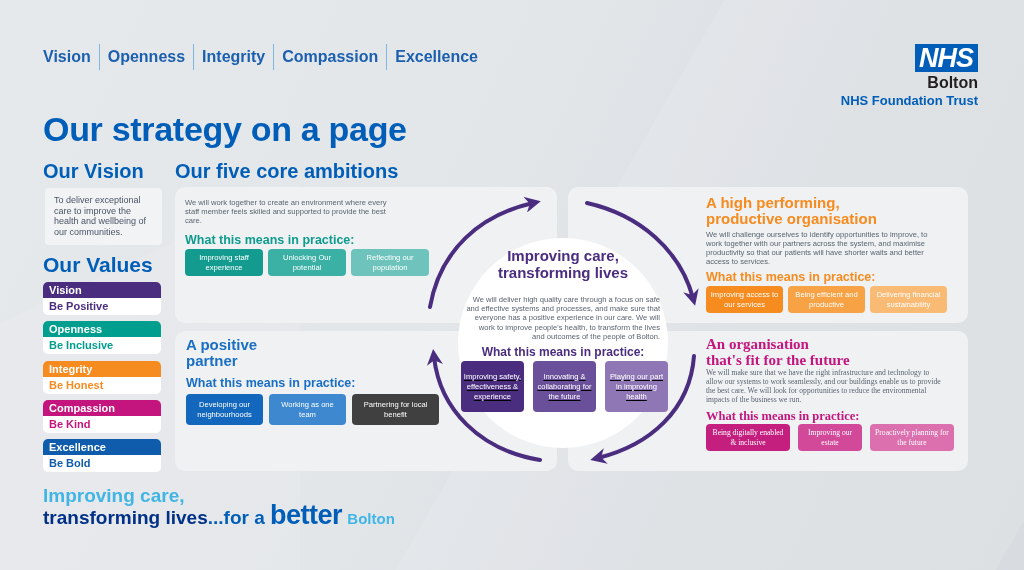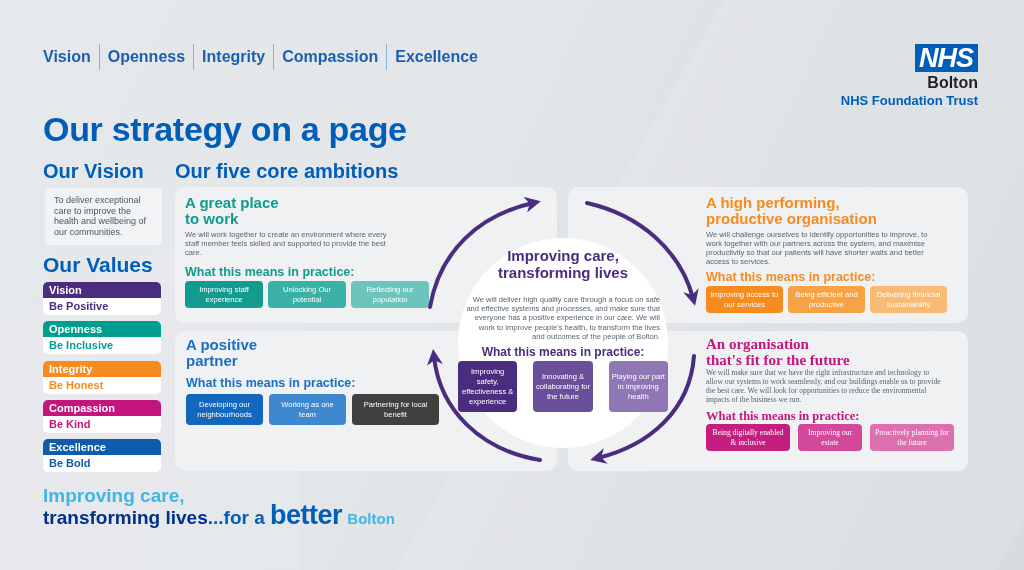--- a/index.html
+++ b/index.html
@@ -42,21 +42,21 @@
   .amb-desc { font-size:7.6px; color:#5b6470; line-height:9px; margin-top:3px; }
   .amb-practice { font-weight:bold; font-size:12.5px; margin-top:8px; }
   .amb-boxes { display:flex; gap:5px; margin-top:2px; }
   .amb-box { border-radius:4px; color:#fff; font-size:7.6px; line-height:10px; text-align:center; display:flex; align-items:center; justify-content:center; padding:3px; height:27px; }
 
   .circle { position:absolute; left:458px; top:238px; width:210px; height:210px; border-radius:50%; background:#fff; }
   .circle-content { position:absolute; left:458px; top:247px; width:210px; text-align:center; }
   .circle-title { font-weight:bold; font-size:15px; line-height:17px; color:#4b2d80; }
   .circle-desc { font-size:7.6px; line-height:9.2px; color:#5b6470; margin-top:14px; padding:0 8px;text-align:right; }
   .circle-practice { font-weight:bold; font-size:12px; color:#4b2d80; margin-top:4px; }
-  .circle-boxes { display:flex; gap:16px; justify-content:flex-end; margin-top:2px; }
+  .circle-boxes { display:flex; gap:9px; justify-content:flex-end; margin-top:2px;text-decoration:underline; }
   .circle-box { width:63px; height:51px; border-radius:4px; color:#fff; font-size:7.6px; line-height:10px; display:flex; align-items:center; justify-content:center; text-align:center; padding:2px; }
 
   .arrows { position:absolute; left:0; top:0; width:1024px; height:570px; pointer-events:none; }
 
   .tagline { position:absolute; left:43px; top:486px; font-weight:bold; }
   .tagline .l1 { font-size:19px; color:#41b6e6; line-height:19px; }
   .tagline .l2 { font-size:19px; color:#003087; line-height:20px; white-space:nowrap; }
   .tagline .l2 .rest { color:#005eb8; }
   .tagline .l2 .better { font-size:27px; color:#005eb8; letter-spacing:-0.5px; }
   .tagline .l2 .bolton { font-size:15px; color:#41b6e6; }
@@ -108,24 +108,20 @@
   <div class="vc-top" style="background:#0f5cac;">Excellence</div>
   <div class="vc-bot" style="color:#0f5cac;">Be Bold</div>
 </div>
 
 <div class="panel panel-tl"></div>
 <div class="panel panel-tr"></div>
 <div class="panel panel-bl"></div>
 <div class="panel panel-br"></div>
 
 <div class="amb" style="left:185px; top:195px; width:260px;">
-  <div class="amb-title" style="color:#0f9b8e;">
-    <div>A great place</div>
-    <div>to work</div>
-  </div>
   <div class="amb-desc" style="width:215px;">We will work together to create an environment where every staff member feels skilled and supported to provide the best care.</div>
   <div class="amb-practice" style="color:#0f9b8e;">What this means in practice:</div>
   <div class="amb-boxes">
     <div class="amb-box" style="width:78px; background:#149b8f;">Improving staff experience</div>
     <div class="amb-box" style="width:78px; background:#3bb0a5;">Unlocking Our potential</div>
     <div class="amb-box" style="width:78px; background:#6ec4bc;">Reflecting our population</div>
   </div>
 </div>
 
 <div class="amb" style="left:706px; top:195px; width:250px;">

